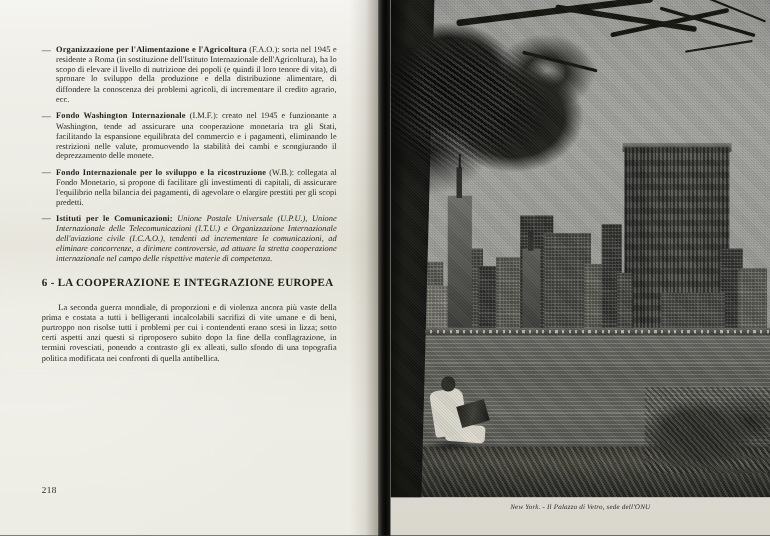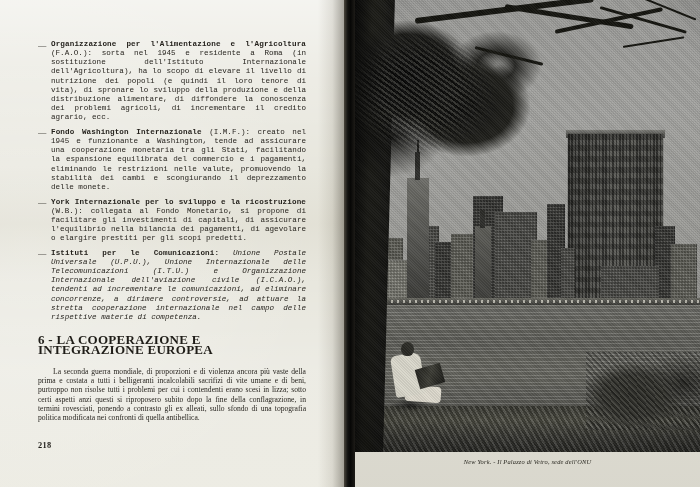--- a/index.html
+++ b/index.html
@@ -30,32 +30,32 @@
                                         rgba(60,55,42,.42) 100%);
       pointer-events:none;}
 
   #text-col{position:absolute;left:38px;top:40px;width:268px;}
 
   .bullet-item{display:flex;margin-bottom:5.5px;}
   .dash{flex:0 0 13px;font-size:8.3px;line-height:9.1px;color:#2e2c27;
         padding-top:.5px;}
   .btext{flex:1 1 auto;font-size:7.6px;line-height:9.15px;color:#221f1a;
          text-align:justify;text-justify:inter-word;
-         -webkit-hyphens:manual;hyphens:manual;font-family:Liberation Mono, monospace;}
+         -webkit-hyphens:manual;hyphens:manual;}
   .btext b{font-weight:bold;letter-spacing:.12px;}
   .btext i{font-style:italic;}
 
-  #section-head{margin-top:13px;font-size:13px;font-weight:bold;color:#1f1d18;
+  #section-head{margin-top:13px;font-size:10px;font-weight:bold;color:#1f1d18;
                 letter-spacing:.28px;line-height:10px;}
 
   #body-para{margin-top:12px;font-size:7.6px;line-height:9.2px;color:#221f1a;
              text-align:justify;text-indent:15px;}
 
   #page-num{position:absolute;left:38px;top:441px;font-size:8.3px;
-            font-weight:bold;color:#1e1c17;letter-spacing:.4px;}
+            font-weight:normal;color:#1e1c17;letter-spacing:.4px;}
 
   
   #gutter{position:absolute;left:344px;top:0;width:11px;height:487px;
       background:linear-gradient(90deg,#4a463c 0%,#121210 35%,#070706 60%,#1d1b17 100%);}
 
   
   #right-page{position:absolute;left:355px;top:0;width:345px;height:487px;
               background:#e7e5da;overflow:hidden;}
   #right-page .papergrain{position:absolute;inset:0;pointer-events:none;
       background:linear-gradient(180deg,rgba(255,255,255,.12),rgba(0,0,0,.06));}
@@ -188,21 +188,21 @@
         <span class="btext"><b>Organizzazione per l'Alimentazione e l'Agricoltura</b><span> (F.A.O.): sorta nel 1945 e residente a Roma (in sostituzione dell'Istituto Internazionale dell'Agricoltura), ha lo scopo di elevare il livello di nutrizione dei popoli (e quindi il loro tenore di vita), di spronare lo sviluppo della produzione e della distribuzione alimentare, di diffondere la conoscenza dei problemi agricoli, di incrementare il credito agrario, ecc.</span></span>
       </div>
 
       <div class="bullet-item">
         <span class="dash">—</span>
         <span class="btext"><b>Fondo Washington Internazionale</b><span> (I.M.F.): creato nel 1945 e funzionante a Washington, tende ad assicurare una cooperazione monetaria tra gli Stati, facilitando la espansione equilibrata del commercio e i pagamenti, eliminando le restrizioni nelle valute, promuovendo la stabilità dei cambi e scongiurando il deprezzamento delle monete.</span></span>
       </div>
 
       <div class="bullet-item">
         <span class="dash">—</span>
-        <span class="btext"><b>York Internazionale per lo sviluppo e la ricostruzione</b><span> (W.B.): collegata al Fondo Monetario, si propone di facilitare gli investimenti di capitali, di assicurare l'equilibrio nella bilancia dei pagamenti, di agevolare o elargire prestiti per gli scopi predetti.</span></span>
+        <span class="btext"><b>Fondo Internazionale per lo sviluppo e la ricostruzione</b><span> (W.B.): collegata al Fondo Monetario, si propone di facilitare gli investimenti di capitali, di assicurare l'equilibrio nella bilancia dei pagamenti, di agevolare o elargire prestiti per gli scopi predetti.</span></span>
       </div>
 
       <div class="bullet-item">
         <span class="dash">—</span>
         <span class="btext"><b>Istituti per le Comunicazioni:</b><i> Unione Postale Universale (U.P.U.), Unione Internazionale delle Telecomunicazioni (I.T.U.) e Organizzazione Internazionale dell'aviazione civile (I.C.A.O.), tendenti ad incrementare le comunicazioni, ad eliminare concorrenze, a dirimere controversie, ad attuare la stretta cooperazione internazionale nel campo delle rispettive materie di competenza.</i></span>
       </div>
 
       <div id="section-head">6 - LA COOPERAZIONE E INTEGRAZIONE EUROPEA</div>
 
       <div id="body-para">La seconda guerra mondiale, di proporzioni e di violenza ancora più vaste della prima e costata a tutti i belligeranti incalcolabili sacrifizi di vite umane e di beni, purtroppo non risolse tutti i problemi per cui i contendenti erano scesi in lizza; sotto certi aspetti anzi questi si riproposero subito dopo la fine della conflagrazione, in termini rovesciati, ponendo a contrasto gli ex alleati, sullo sfondo di una topografia politica modificata nei confronti di quella antibellica.</div>

